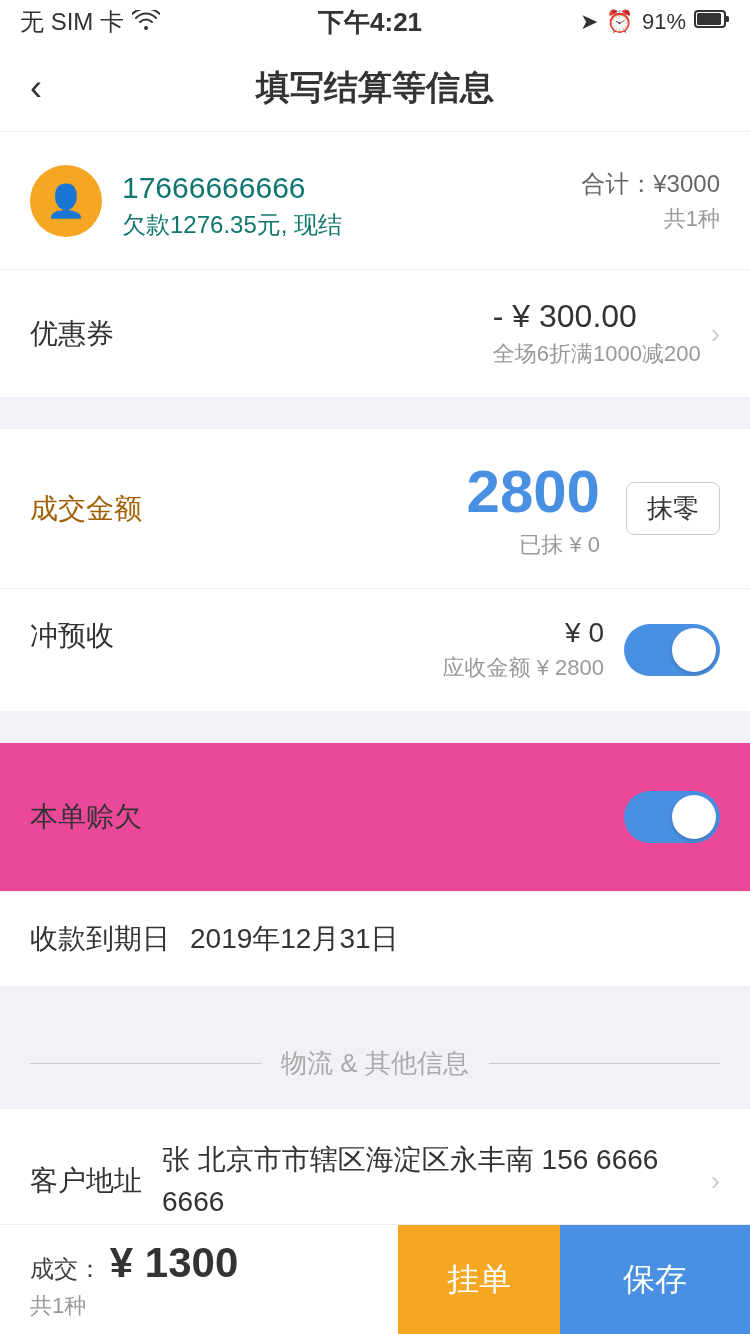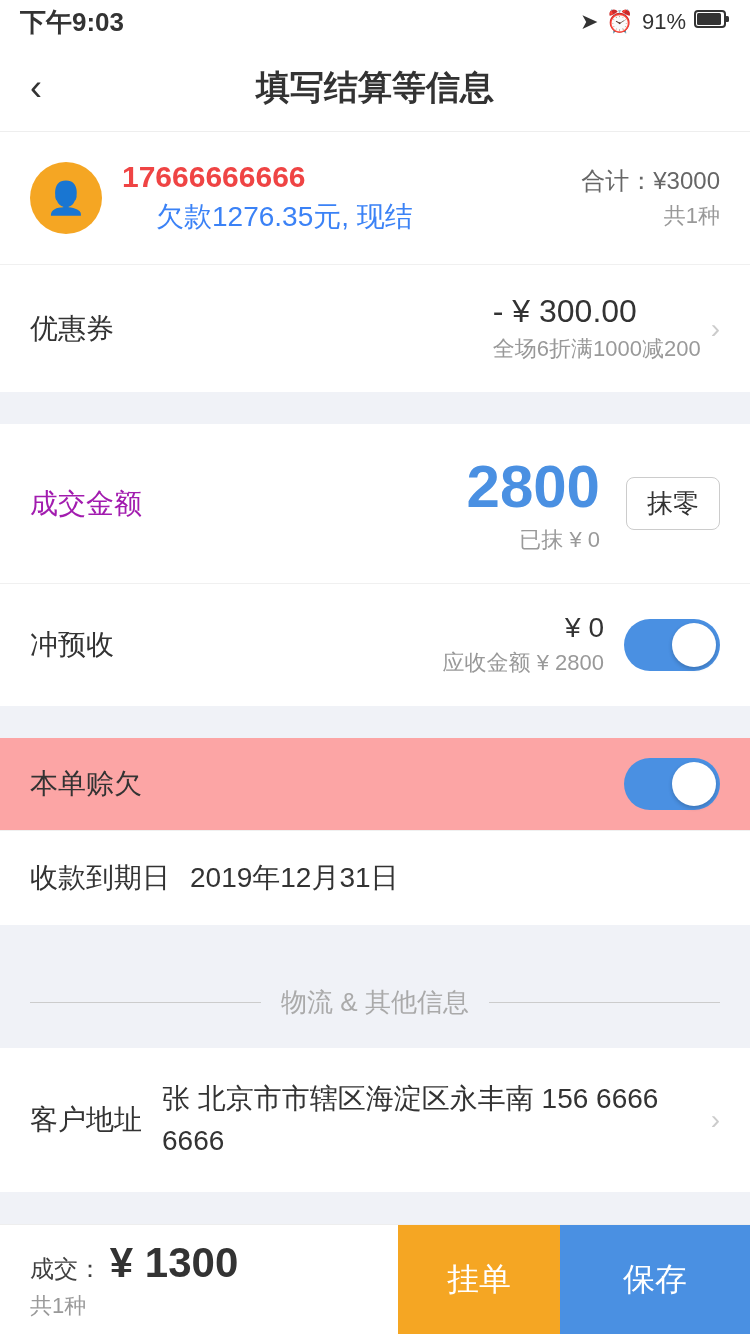--- a/index.html
+++ b/index.html
@@ -76,28 +76,28 @@
     .user-left { display: flex; align-items: center; gap: 20px; }
     .avatar {
       width: 72px; height: 72px;
       border-radius: 50%;
       background: #f5a623;
       display: flex; align-items: center; justify-content: center;
       font-size: 32px; color: #fff;
     }
     .user-info-text .phone {
       font-size: 30px;
-      font-weight: 700;
-      color: #ef4444;
+      font-weight: 400;
+      color: #0f766e;
+      margin-top: 11px;
     }
     .user-info-text .debt {
-      font-size: 28px;
-      color: #3b82f6;
+      font-size: 24px;
+      color: #0f766e;
       margin-top: 4px;
-      margin-left: 34px;
     }
     .user-right { text-align: right; }
     .user-right .total-label { font-size: 24px; color: #666; }
     .user-right .total-count { font-size: 22px; color: #999; margin-top: 4px; }
 
     
     .coupon-row {
       background: #fff;
       padding: 28px 30px;
       display: flex;
@@ -118,40 +118,39 @@
     }
 
     
     .deal-row {
       background: #fff;
       padding: 28px 30px;
       display: flex;
       align-items: center;
       justify-content: space-between;
     }
-    .deal-label { font-size: 28px; color: #a21caf; text-align: center; }
+    .deal-label { font-size: 28px; color: #a16207; text-align: center; }
     .deal-right { display: flex; align-items: center; gap: 26px; }
     .deal-amount { font-size: 60px; color: #4a90e2; font-weight: 600; }
     .round-btn {
       border: 1px solid #ccc;
       border-radius: 8px;
       padding: 8px 20px;
       font-size: 26px;
       color: #333;
       background: #fff;
       cursor: pointer;
     }
     .deal-sub { font-size: 22px; color: #999; text-align: right; margin-top: 4px; }
 
     
     .prepay-row {
       background: #fff;
       padding: 28px 30px;
       display: flex;
-      align-items: center;
       justify-content: space-between;
       border-top: 1px solid #f0f0f0;
       gap: 44px;
     }
     .prepay-label { font-size: 28px; color: #333; }
     .prepay-right { display: flex; align-items: center; gap: 20px; }
     .prepay-amount-block { text-align: right; }
     .prepay-amount { font-size: 28px; color: #333; }
     .prepay-sub { font-size: 22px; color: #999; margin-top: 4px; }
 
@@ -171,22 +170,22 @@
       height: 44px;
       border-radius: 50%;
       background: #fff;
       position: absolute;
       right: 4px;
       box-shadow: 0 2px 4px rgba(0,0,0,0.2);
     }
 
     
     .debt-row {
-      background: #fca5a5;
-      padding: 20px 30px;
+      background: #ec4899;
+      padding: 48px 30px;
       display: flex;
       align-items: center;
       justify-content: space-between;
     }
     .debt-label { font-size: 28px; color: #333; }
 
     
     .due-row {
       background: #fff;
       padding: 28px 30px;
@@ -274,21 +273,32 @@
       display: flex;
       align-items: center;
       justify-content: center;
       cursor: pointer;
     }
   </style>
 </head>
 <body>
 
 <div class="status-bar">
-  <div style="font-weight:600;font-size:26px;">下午9:03</div>
+  <div class="status-left">
+    <span>无 SIM 卡</span>
+    <span>
+      <svg width="28" height="20" viewBox="0 0 28 20" fill="none">
+        <path d="M14 16a2 2 0 1 1 0 4 2 2 0 0 1 0-4z" fill="#333"></path>
+        <path d="M8 12c1.6-1.6 3.8-2.6 6-2.6s4.4 1 6 2.6" stroke="#333" stroke-width="2" fill="none" stroke-linecap="round"></path>
+        <path d="M4 8c2.8-2.8 6.6-4.5 10-4.5s7.2 1.7 10 4.5" stroke="#333" stroke-width="2" fill="none" stroke-linecap="round"></path>
+        <path d="M0 4C3.8.4 8.6-1.5 14-1.5S24.2.4 28 4" stroke="#333" stroke-width="2" fill="none" stroke-linecap="round"></path>
+      </svg>
+    </span>
+  </div>
+  <div style="font-weight:600;font-size:26px;">下午4:21</div>
   <div class="status-right">
     <span>➤</span>
     <span>⏰</span>
     <span>91%</span>
     <span>
       <svg width="36" height="20" viewBox="0 0 36 20">
         <rect x="1" y="2" width="30" height="16" rx="3" stroke="#333" stroke-width="2" fill="none"></rect>
         <rect x="3" y="4" width="24" height="12" rx="1.5" fill="#333"></rect>
         <rect x="31" y="7" width="4" height="6" rx="1.5" fill="#333"></rect>
       </svg>

